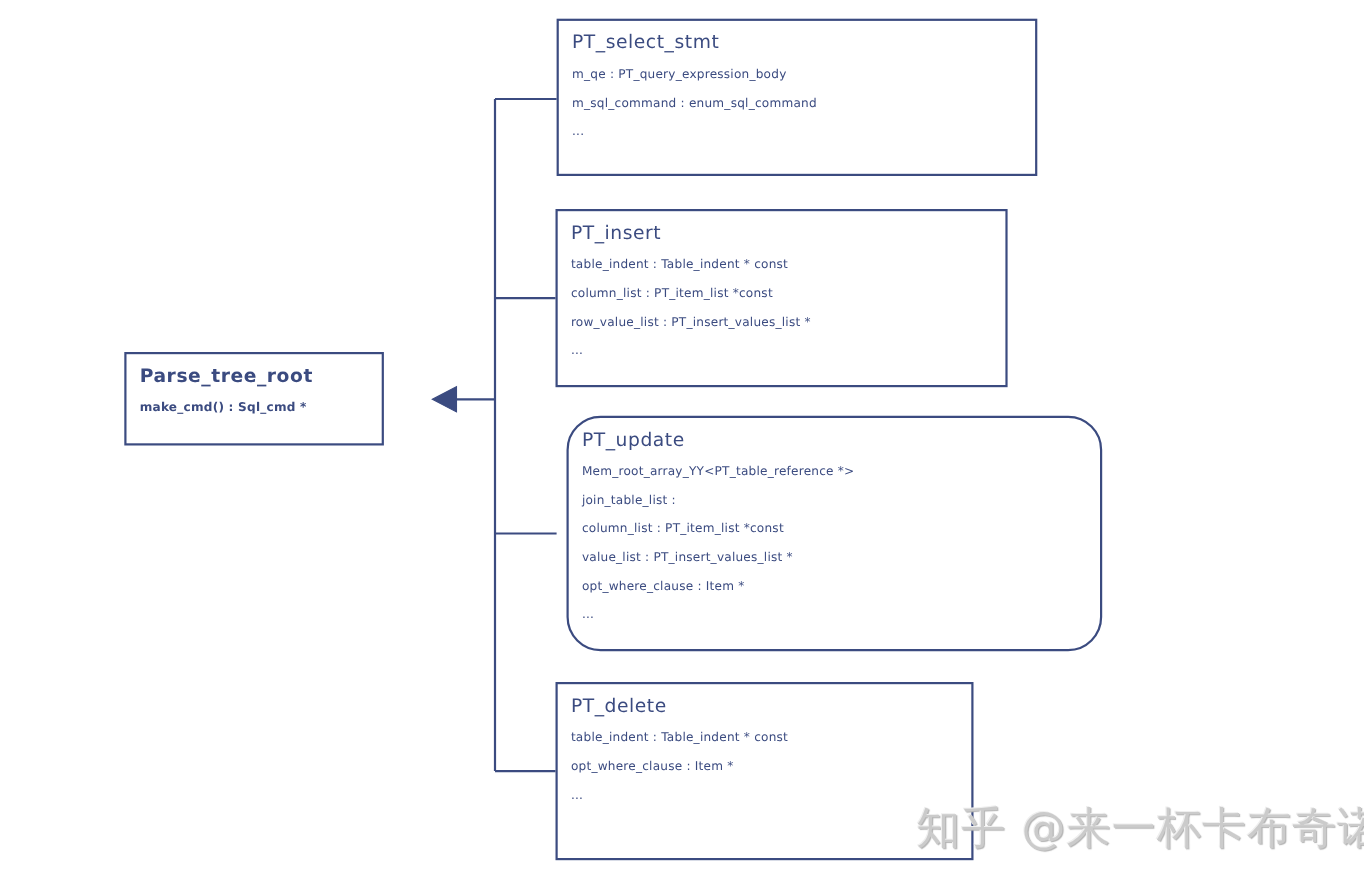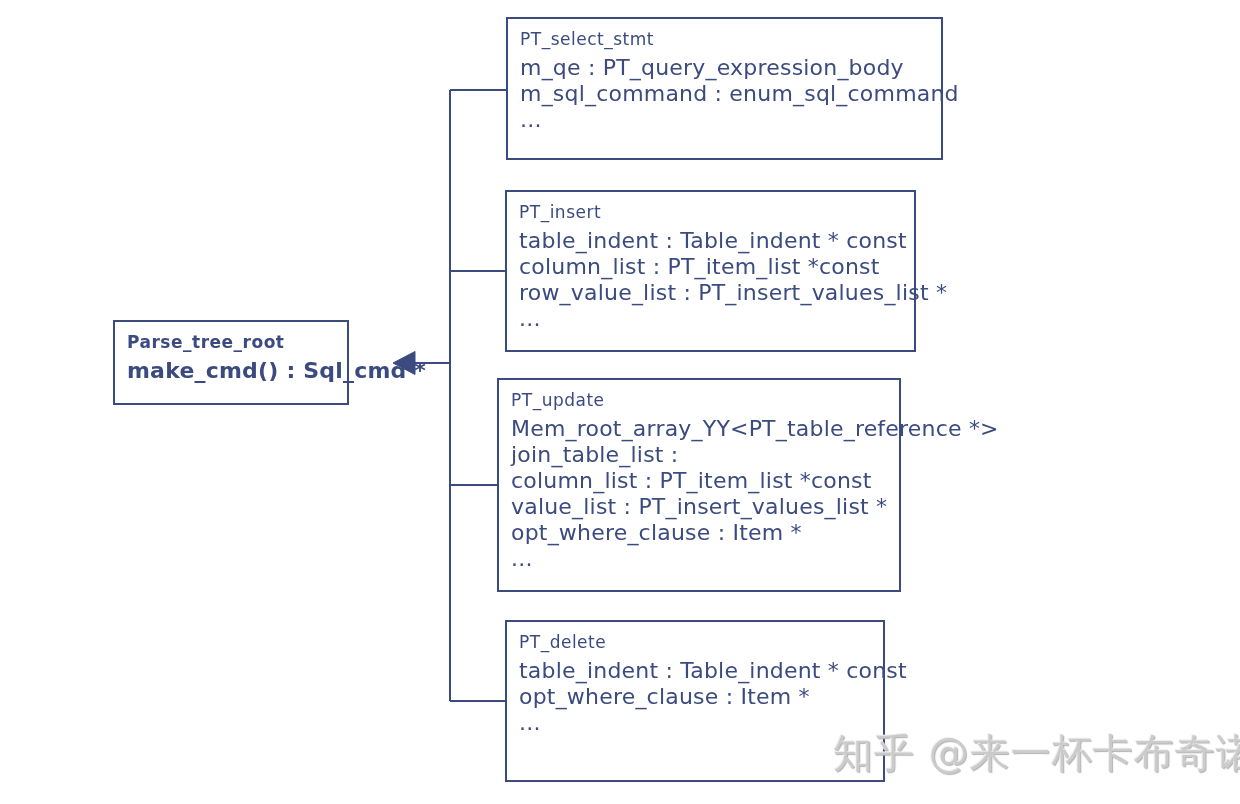--- a/index.html
+++ b/index.html
@@ -46,31 +46,31 @@
   }
   .class-title {
     font-size: 17px;
     line-height: 1.25;
     letter-spacing: 0.5px;
     margin-bottom: 5px;
     white-space: nowrap;
     color: var(--ink);
   }
   .attr-line {
-    font-size: 22px;
+    font-size: 11px;
     line-height: 26px;
     letter-spacing: 0.2px;
     white-space: nowrap;
     color: var(--ink);
   }
   
   .box-base   { left: 113px; top: 320px; width: 236px; height: 85px; font-weight: bold;  }
   .box-d0     { left: 506px; top: 17px;  width: 437px; height: 143px; }
   .box-d1     { left: 505px; top: 190px; width: 411px; height: 162px; }
-  .box-d2     { left: 497px; top: 378px; width: 404px; height: 214px; }
+  .box-d2     { left: 515px; top: 378px; width: 487px; height: 214px; border-radius: 31px; }
   .box-d3     { left: 505px; top: 620px; width: 380px; height: 162px; }
   .watermark {
     position: absolute;
     left: 833px;
     top: 731px;
     font-size: 40px;
     line-height: 1.1;
     color: var(--wm);
     letter-spacing: 1px;
     white-space: nowrap;

